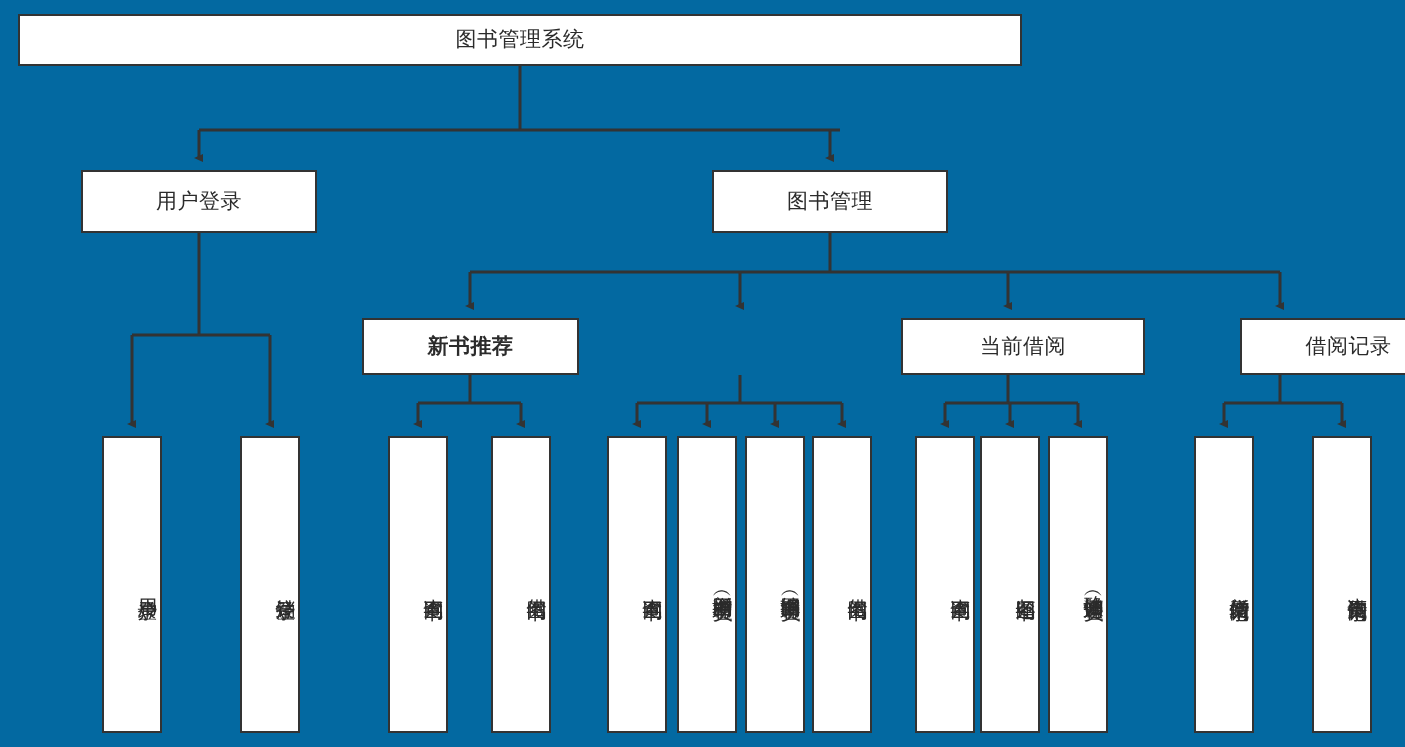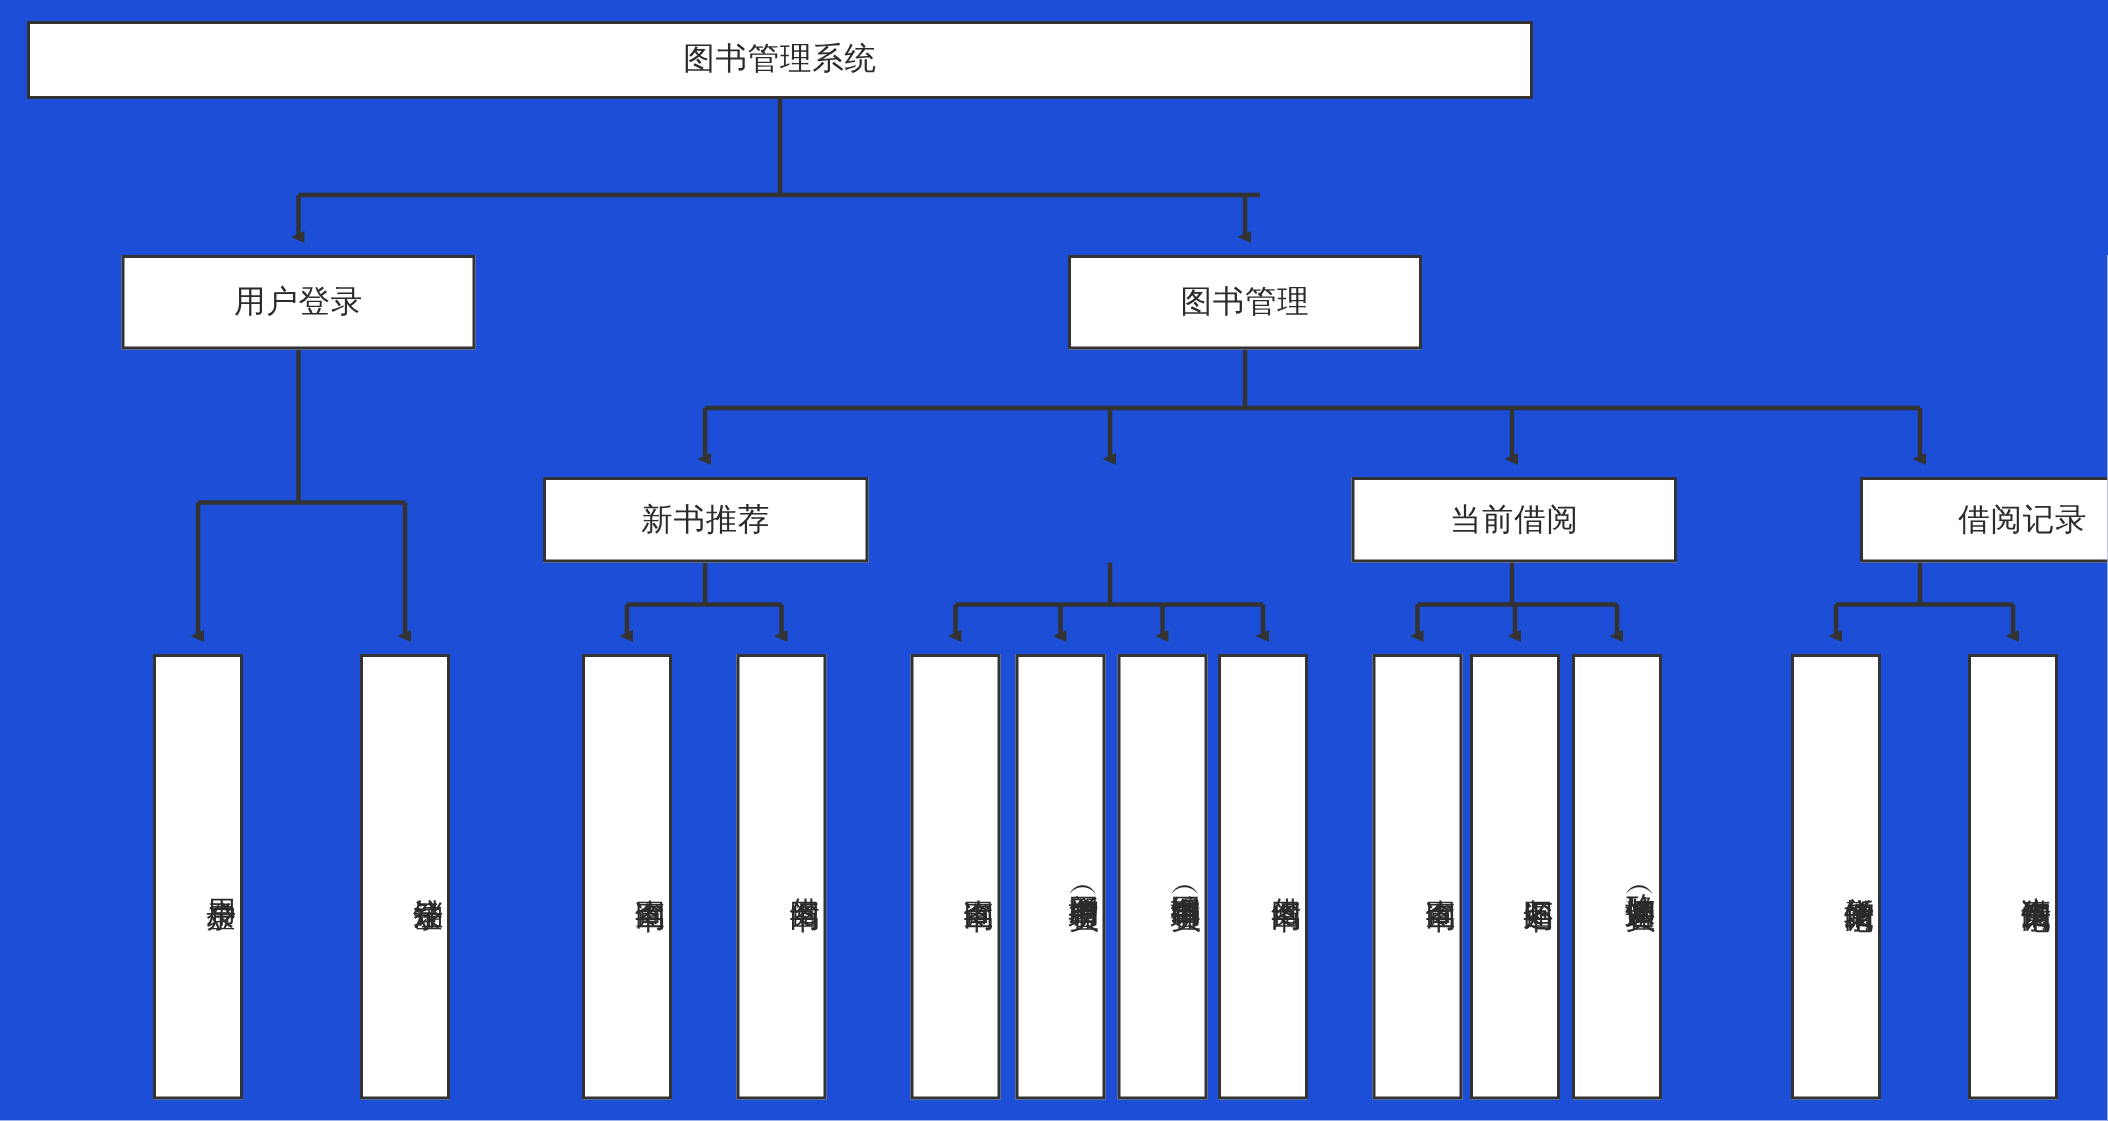--- a/index.html
+++ b/index.html
@@ -7,21 +7,21 @@
     padding: 0;
     background: #ffffff;
   }
   body {
     font-family: "DejaVu Sans", "Liberation Sans", sans-serif;
   }
   #canvas {
     position: relative;
     width: 1405px;
     height: 747px;
-    background: #1d4ed8;
+    background: #0369a1;
     overflow: hidden;
   }
   svg.edges {
     position: absolute;
     left: 0;
     top: 0;
     width: 1405px;
     height: 747px;
     pointer-events: none;
   }
@@ -127,24 +127,24 @@
     <span class="node-label">图书管理系统</span>
   </div>
 
   <div class="node horizontal" style="left:81px; top:170px; width:236px; height:63px;">
     <span class="node-label">用户登录</span>
   </div>
   <div class="node horizontal" style="left:712px; top:170px; width:236px; height:63px;">
     <span class="node-label">图书管理</span>
   </div>
 
-  <div class="node horizontal" style="left:362px; top:318px; width:217px; height:57px;">
+  <div class="node horizontal" style="left:362px; top:318px; width:217px; height:57px;font-weight:bold;">
     <span class="node-label">新书推荐</span>
   </div>
-  <div class="node horizontal" style="left:901px; top:318px; width:217px; height:57px;">
+  <div class="node horizontal" style="left:901px; top:318px; width:244px; height:57px;">
     <span class="node-label">当前借阅</span>
   </div>
   <div class="node horizontal" style="left:1240px; top:318px; width:217px; height:57px;">
     <span class="node-label">借阅记录</span>
   </div>
 
   <div class="node vertical" style="left:102px; top:436px; width:60px; height:297px;">
     <span class="vtext">用户登录</span>
   </div>
   <div class="node vertical" style="left:240px; top:436px; width:60px; height:297px;">

